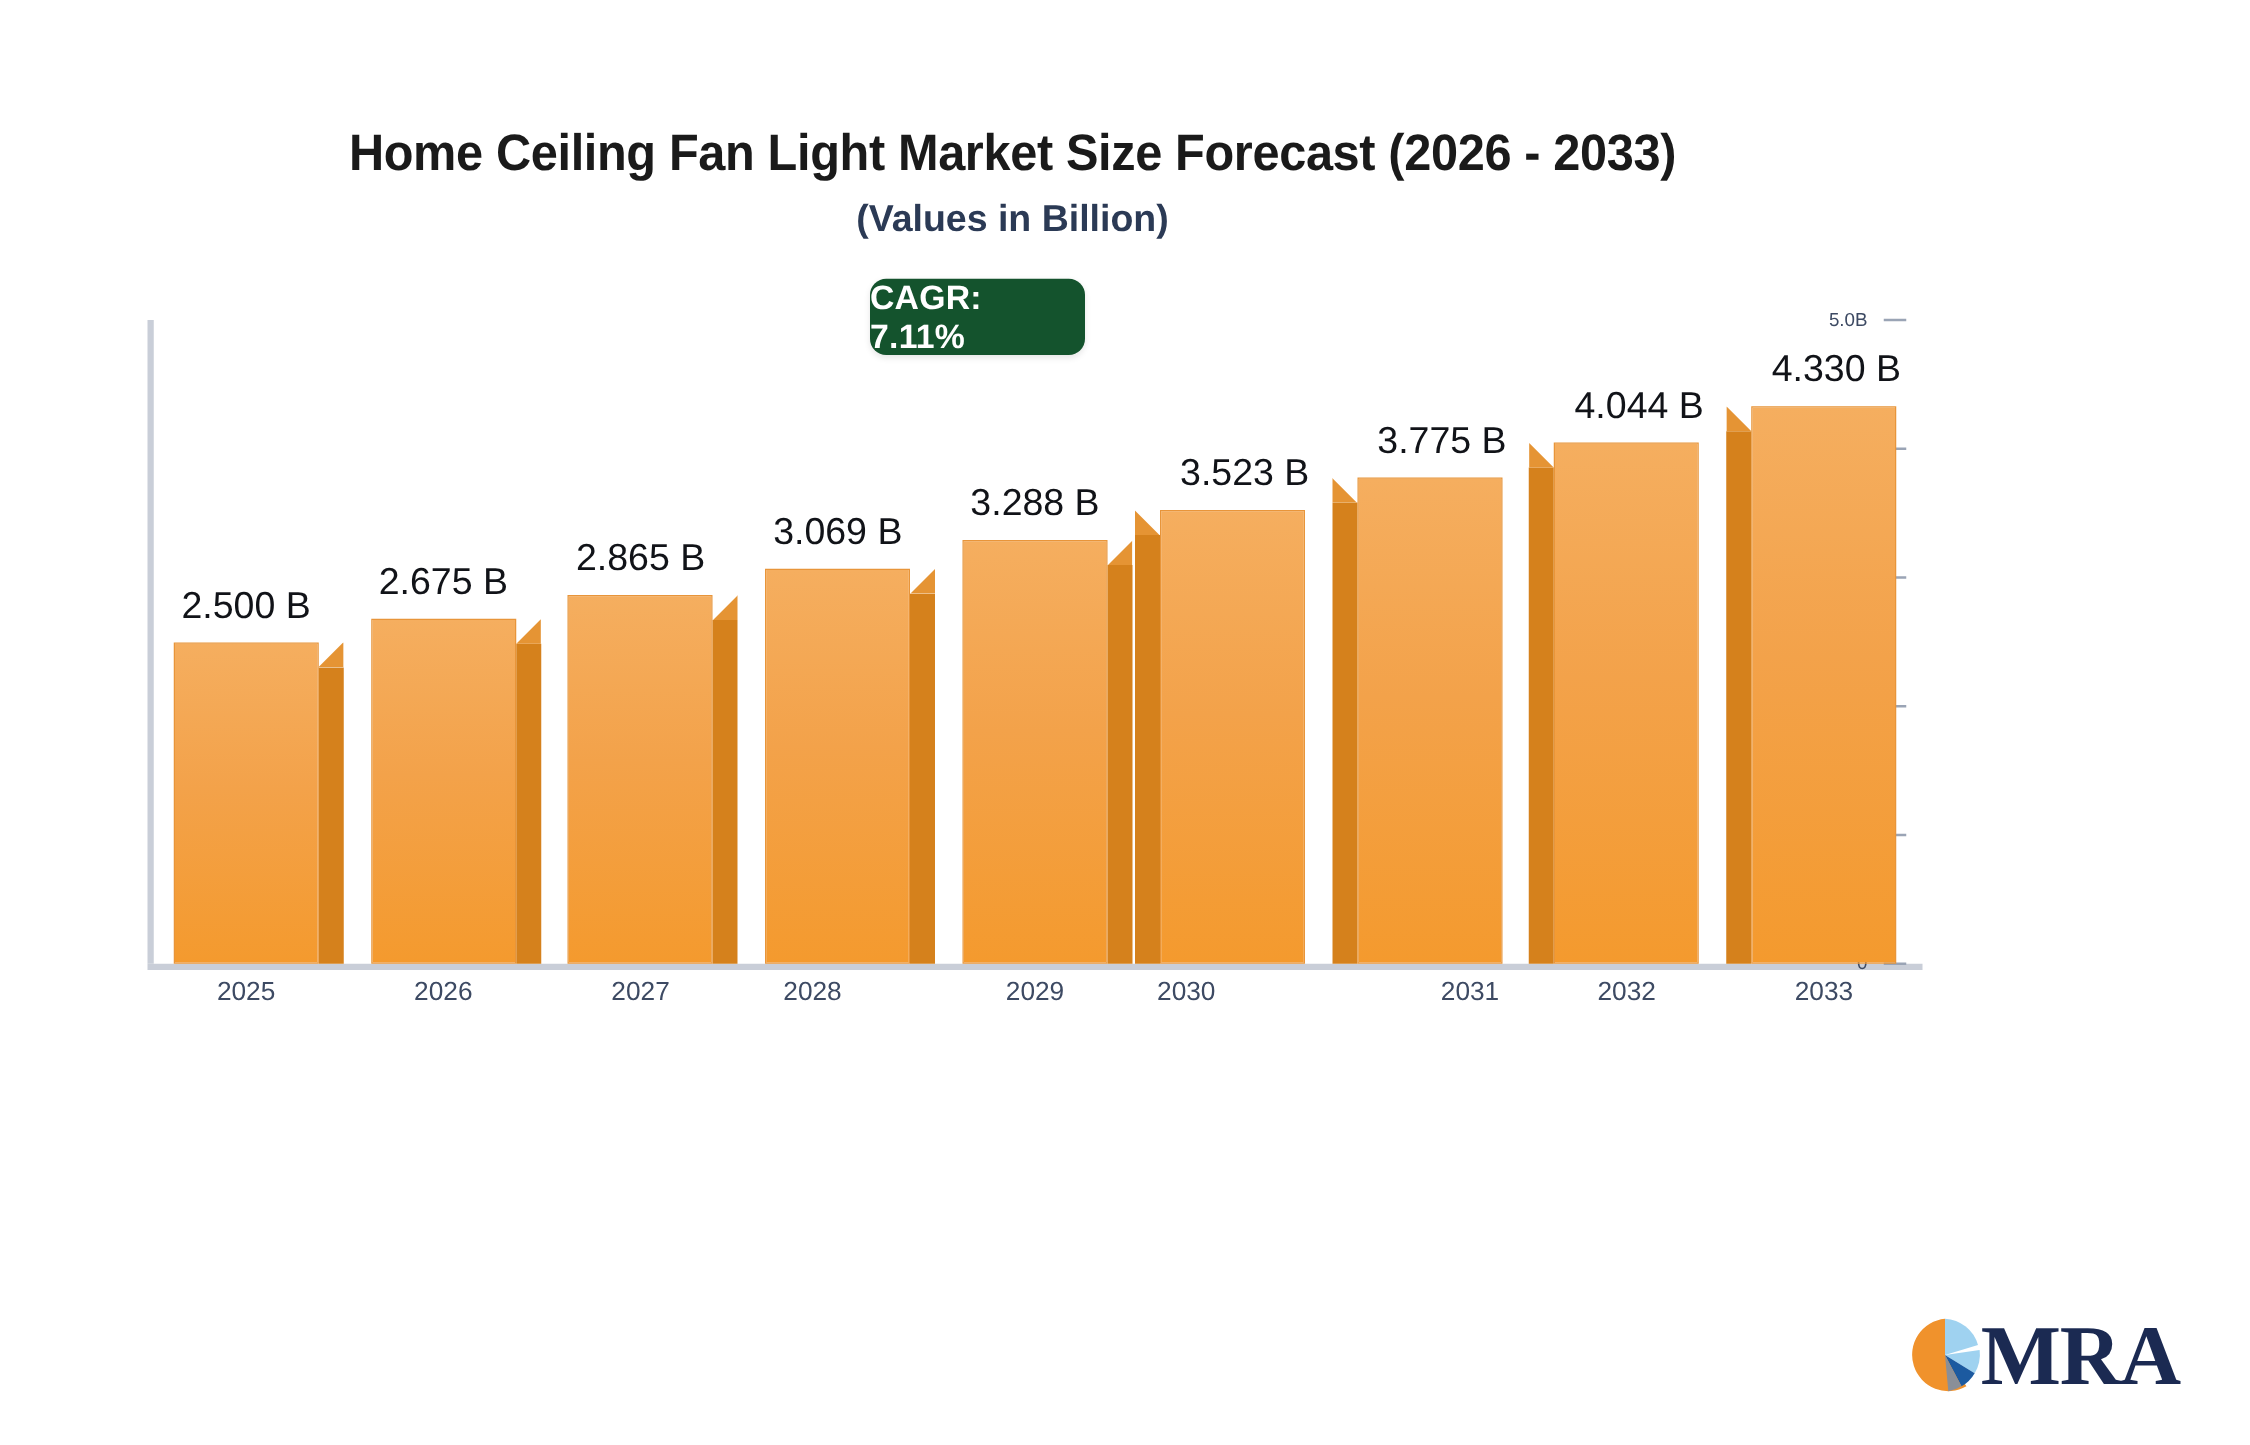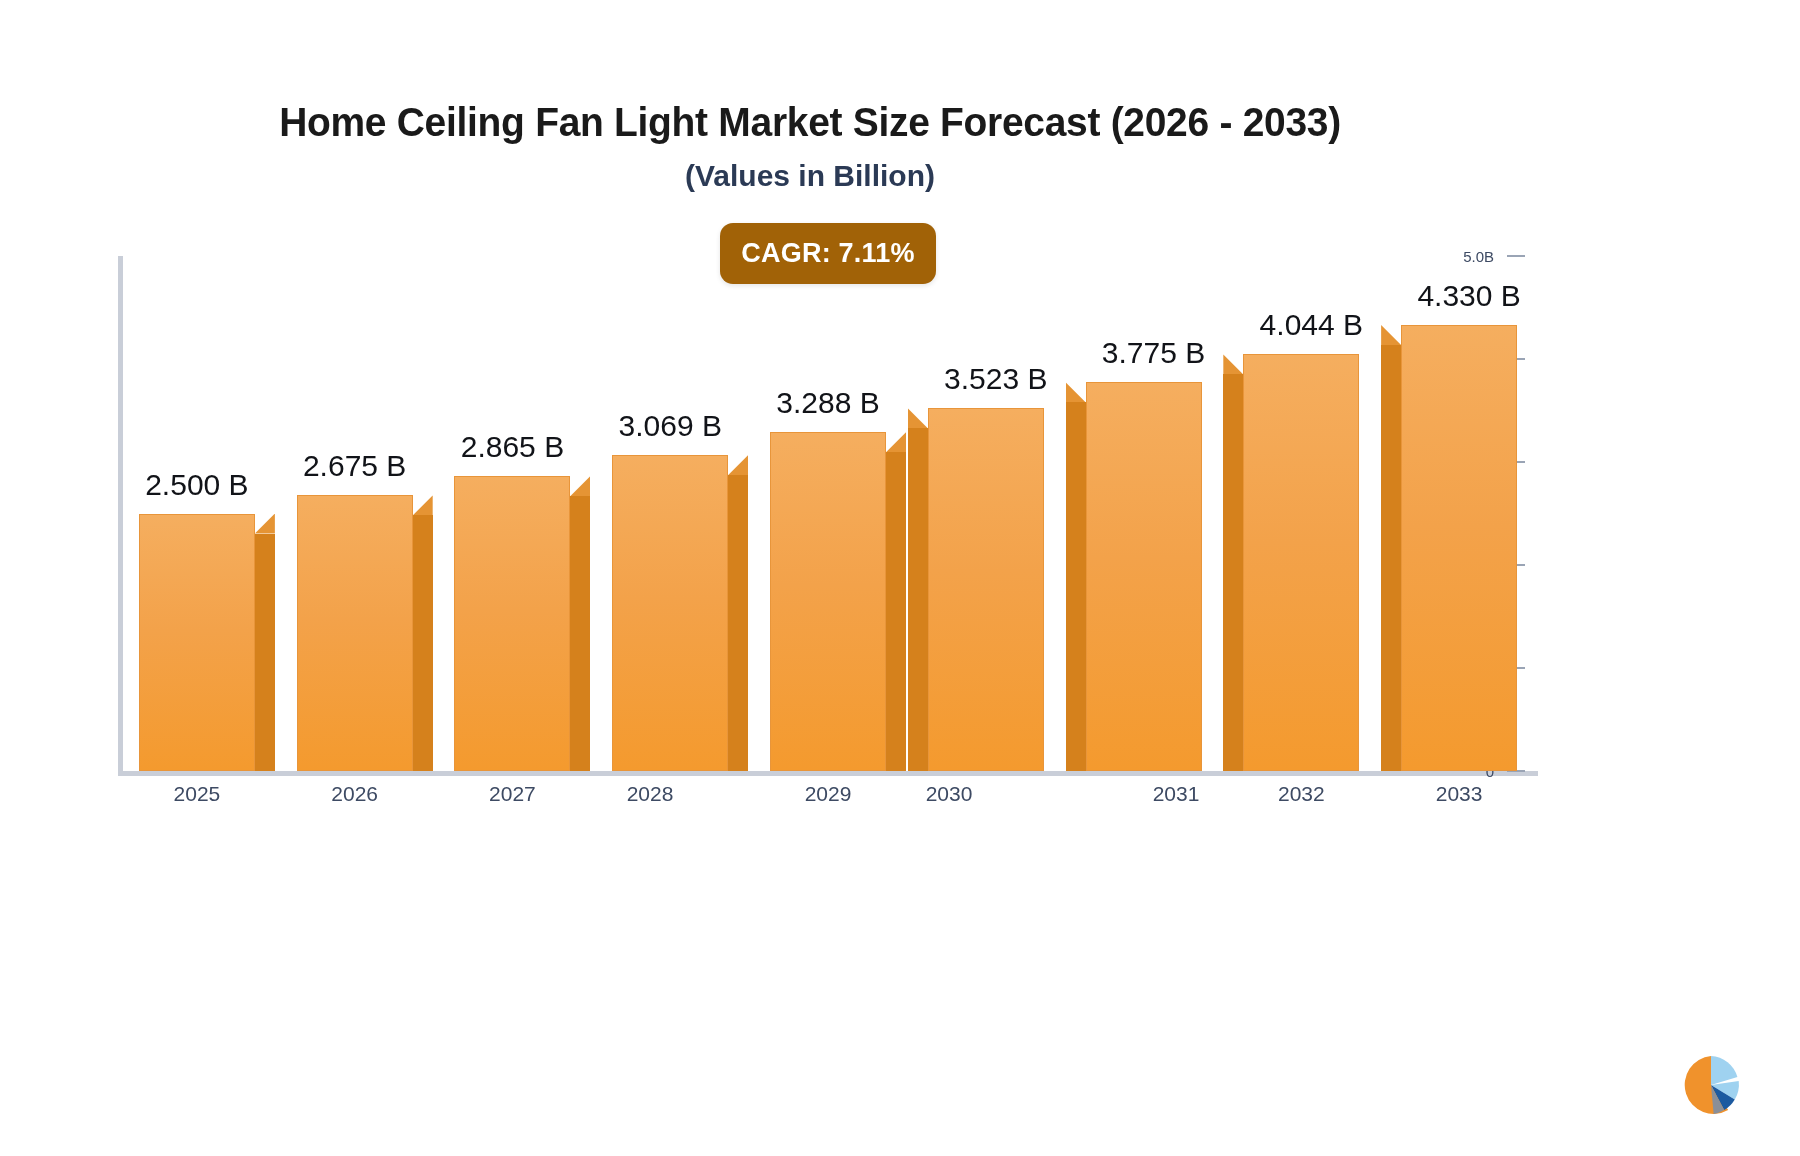--- a/index.html
+++ b/index.html
@@ -45,29 +45,28 @@
     color: #2b3a55;
     margin: 14px 0 0 0;
     line-height: 1.1;
   }
 
   
   .cagr-badge {
     position: absolute;
     top: 223px;
     left: 696px;
-    width: 216px;
+    width: 172px;
     height: 61px;
-    background: #a16207;
+    background: #14532d;
     border-radius: 13px;
     display: flex;
     align-items: center;
     justify-content: center;
     box-shadow: 0 2px 5px rgba(0,0,0,0.10);
-    margin-left: 24px;
   }
   .cagr-text {
     color: #ffffff;
     font-size: 27px;
     font-weight: bold;
     letter-spacing: 0.2px;
   }
 
   
   .plot-area {
@@ -302,15 +301,16 @@
 
   <div class="logo">
     <svg class="logo-mark" viewBox="0 0 100 100">
       <path d="M50 50 L50 6 A44 44 0 1 0 76 88 Z" fill="#F0922C"></path>
       <path d="M50 50 L50 6 A44 44 0 0 1 90 38 Z" fill="#9FD2F0" transform="rotate(0 50 50)"></path>
       <path d="M50 50 L92 44 A44 44 0 0 1 86 72 Z" fill="#9FD2F0"></path>
       <path d="M50 50 L86 72 A44 44 0 0 1 70 88 Z" fill="#1C5AA0"></path>
       <path d="M50 50 L70 88 A44 44 0 0 1 54 94 Z" fill="#8A8F98"></path>
       <circle cx="50" cy="50" r="44" fill="none" stroke="#ffffff" stroke-width="0"></circle>
     </svg>
+    <span class="logo-text">MRA</span>
   </div>
 
 </div>
 
 </body></html>

